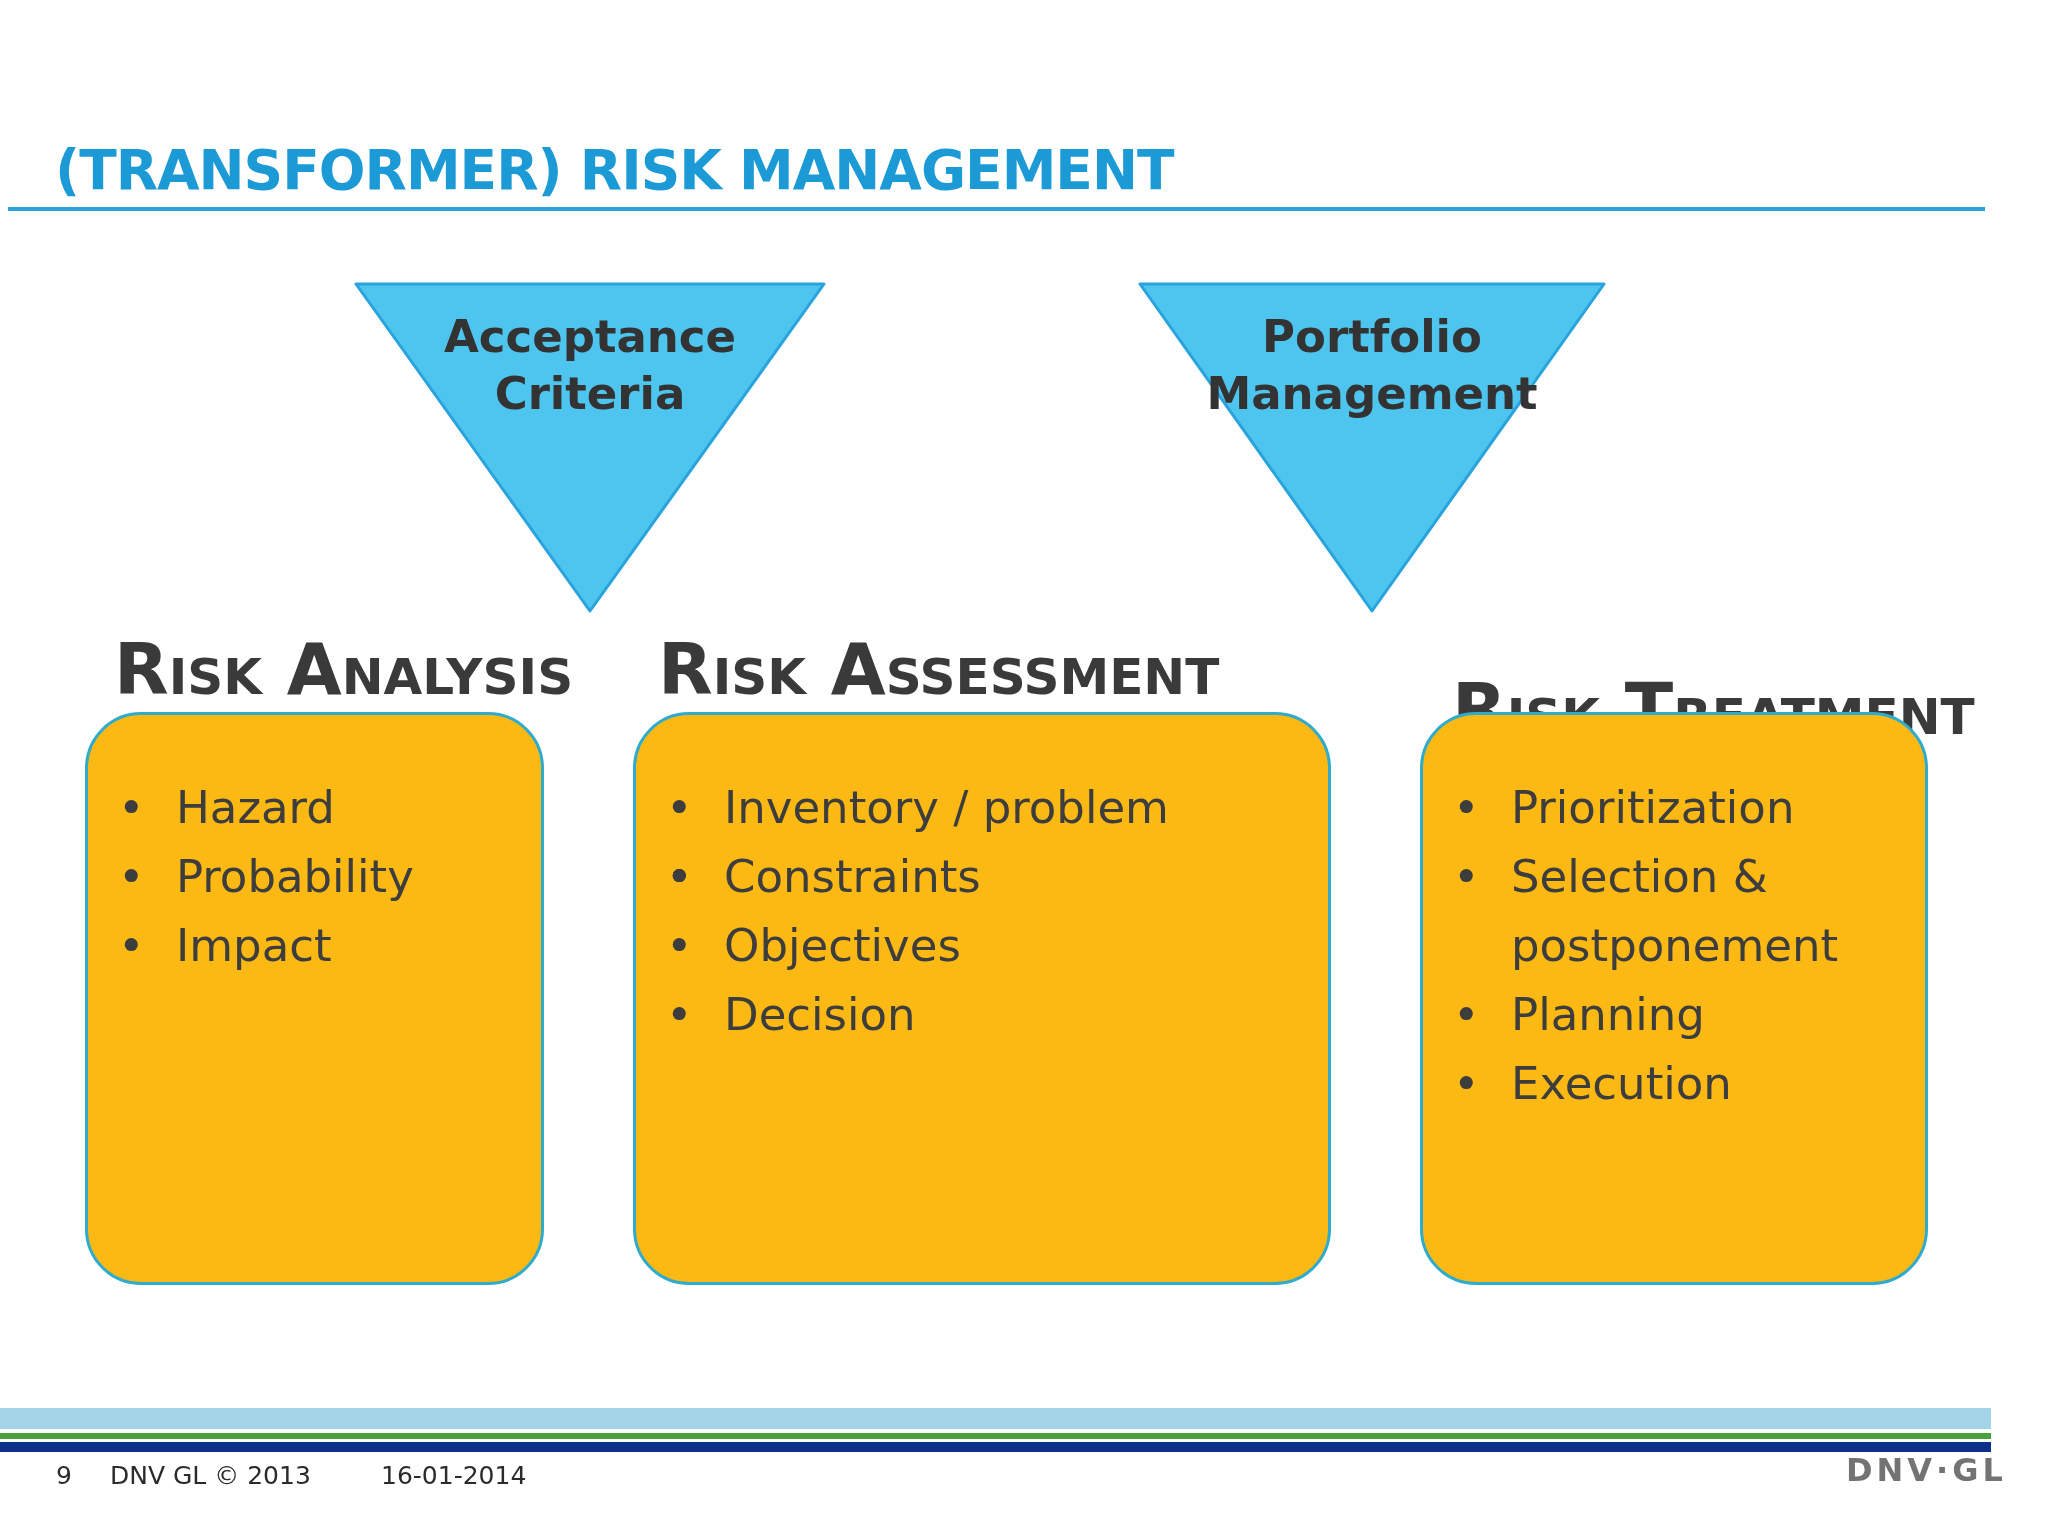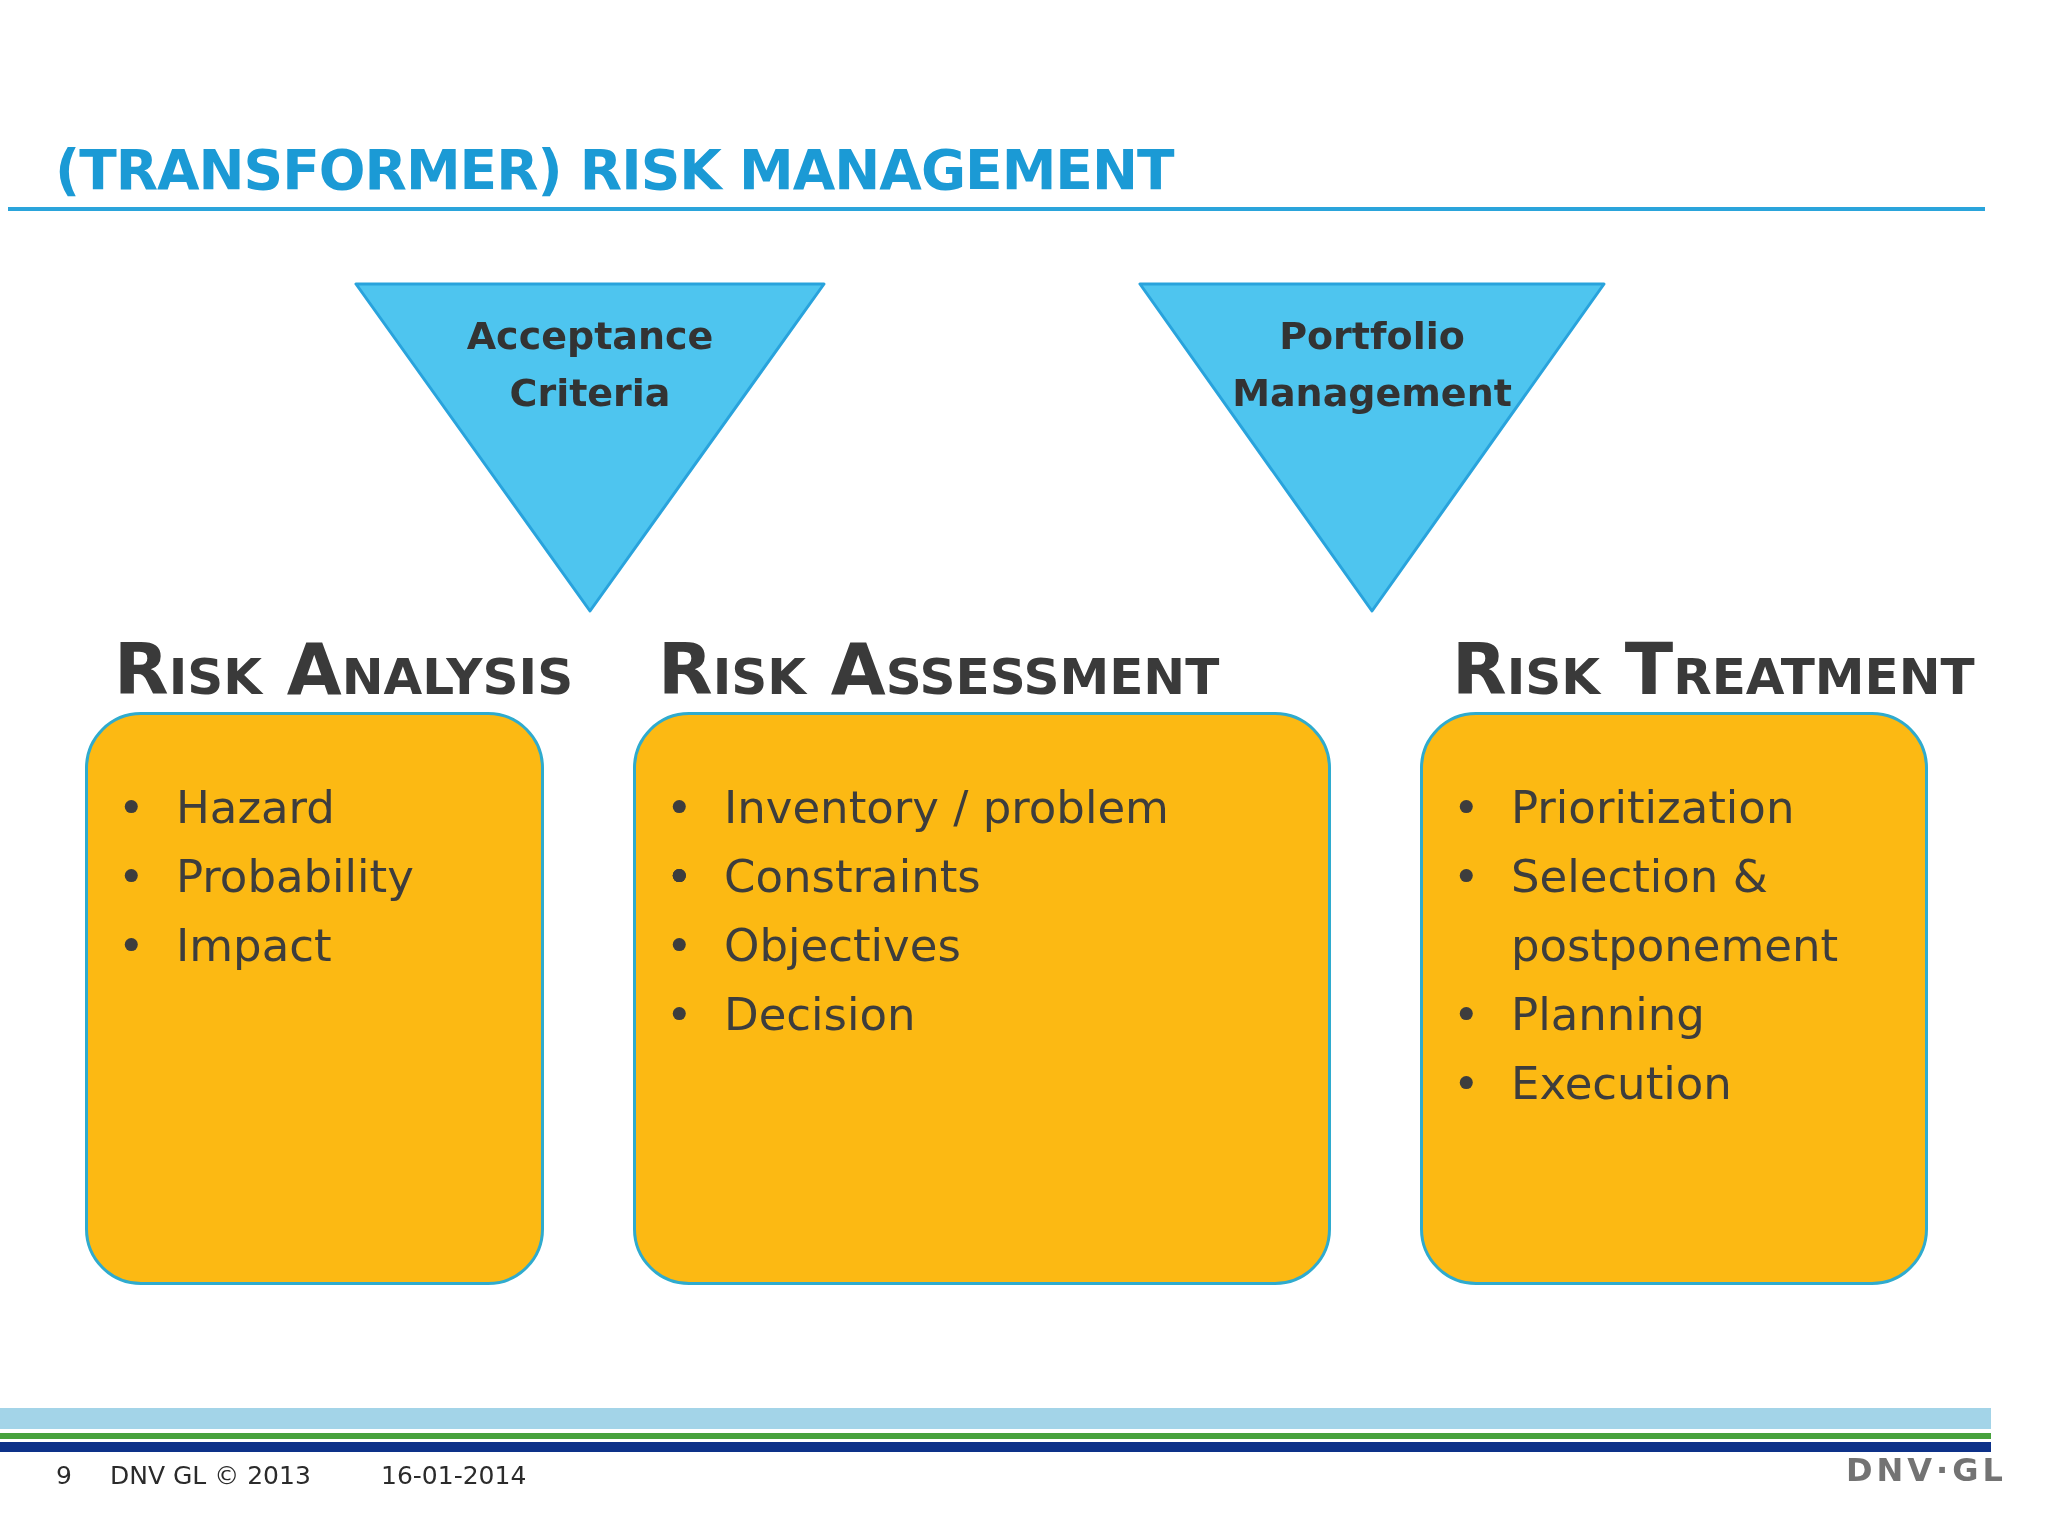--- a/index.html
+++ b/index.html
@@ -16,21 +16,21 @@
   }
   .title-rule {
     position:absolute; left:8px; top:207px; width:1977px; height:4px;
     background:#2aa4db;
   }
   
   .funnel-svg { position:absolute; display:block; }
   .funnel-svg polygon { fill:#4ec5ef; stroke:#29a3dc; stroke-width:3; stroke-linejoin:round; }
   .funnel-label {
     position:absolute; text-align:center; white-space:pre-line;
-    font-size:38px; line-height:57px; font-weight:bold; color:#333333;
+    font-size:45px; line-height:57px; font-weight:bold; color:#333333;
   }
   
   .col-heading {
     position:absolute; top:640px;
     font-variant:small-caps; font-variant-caps:small-caps;
     font-size:71px; line-height:60px; font-weight:bold; color:#3a3a3a;
     white-space:nowrap;
   }
   
   .box {
@@ -82,21 +82,21 @@
 Criteria</div>
 
   <svg class="funnel-svg" style="left:1136px; top:281px;" width="472" height="334">
     <polygon points="4,3 468,3 236,330"></polygon>
   </svg>
   <div class="funnel-label" style="left:1136px; top:308px; width:472px;">Portfolio
 Management</div>
 
   <div class="col-heading" style="left:114px;">Risk Analysis</div>
   <div class="col-heading" style="left:658px;">Risk Assessment</div>
-  <div class="col-heading" style="left:1452px;">Risk Treatment</div>
+  <div class="col-heading" style="left:1452px;margin-top:40px;">Risk Treatment</div>
 
   <div class="box" style="left:85px; width:459px;">
     <ul>
 
         <li>
           <span class="dot">•</span>
           <span>Hazard</span>
         </li>
 
         <li>

